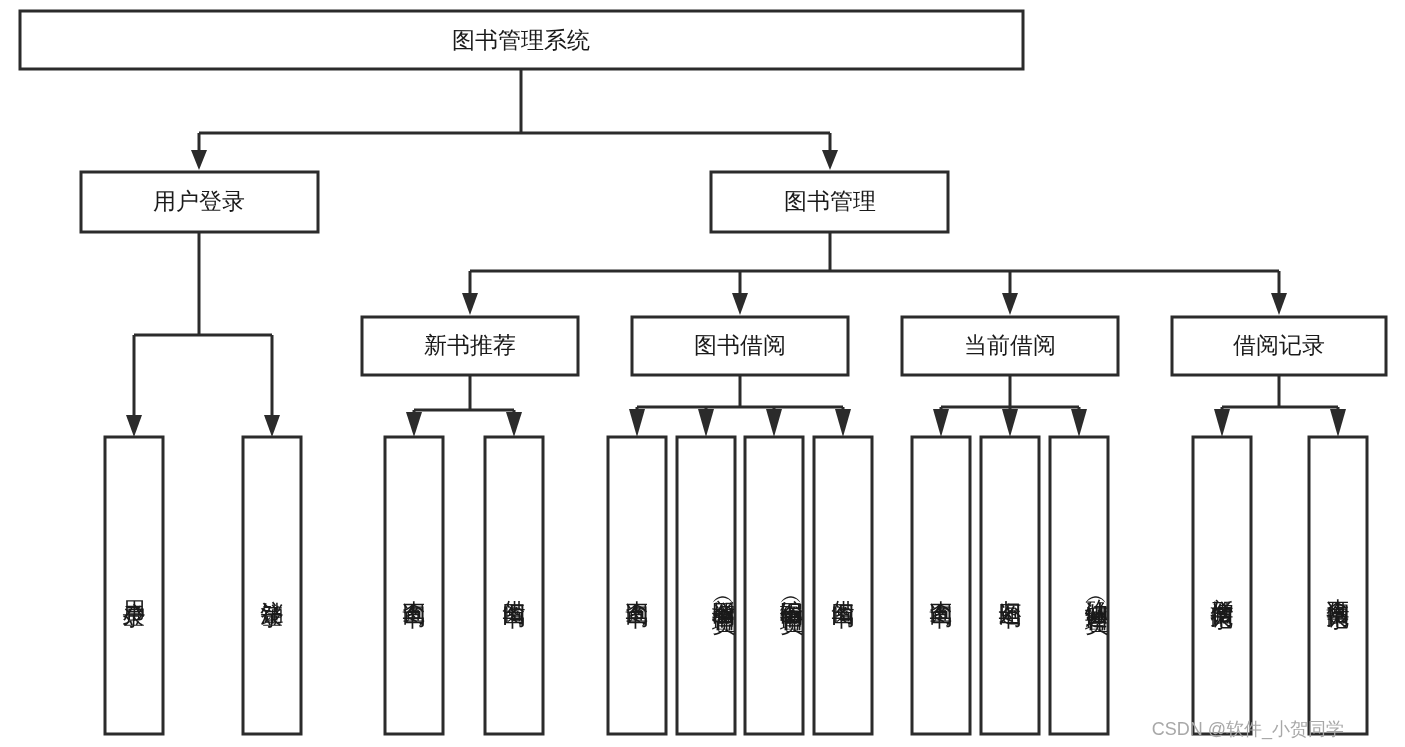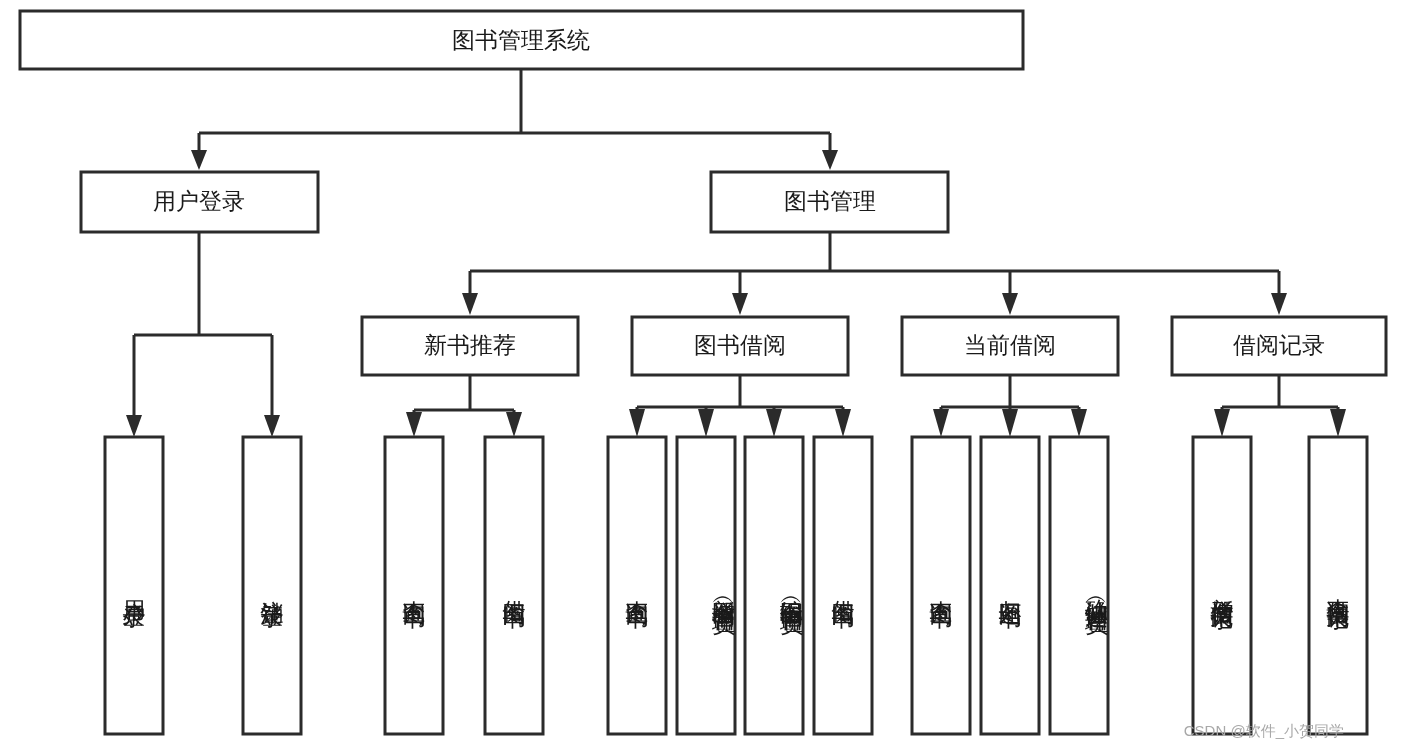--- a/index.html
+++ b/index.html
@@ -61,21 +61,21 @@
     align-items: center;
     justify-content: center;
     white-space: nowrap;
     pointer-events: none;
   }
   .watermark {
     position: absolute;
     right: 10px;
     bottom: 6px;
     font-family: "Liberation Sans", "DejaVu Sans", sans-serif;
-    font-size: 15px;
+    font-size: 18px;
     color: #a8a8a8;
     white-space: nowrap;
   }
 </style>
 </head>
 <body>
 
 <div id="diagram-root">
 
   <svg class="flow" viewBox="0 0 1405 747" xmlns="http://www.w3.org/2000/svg">

